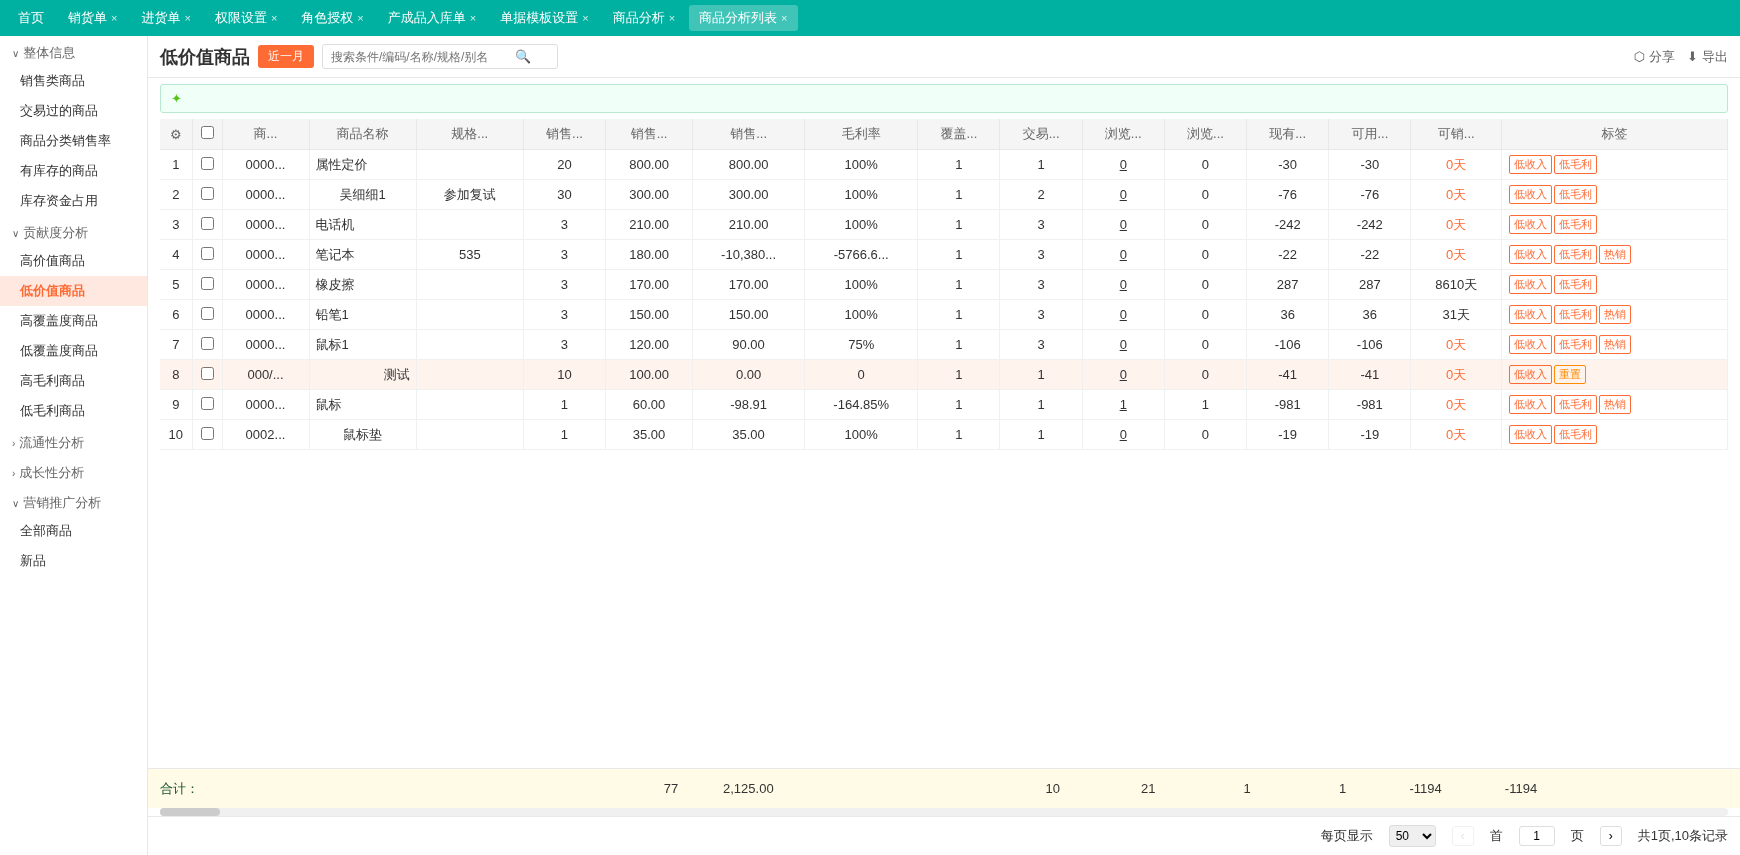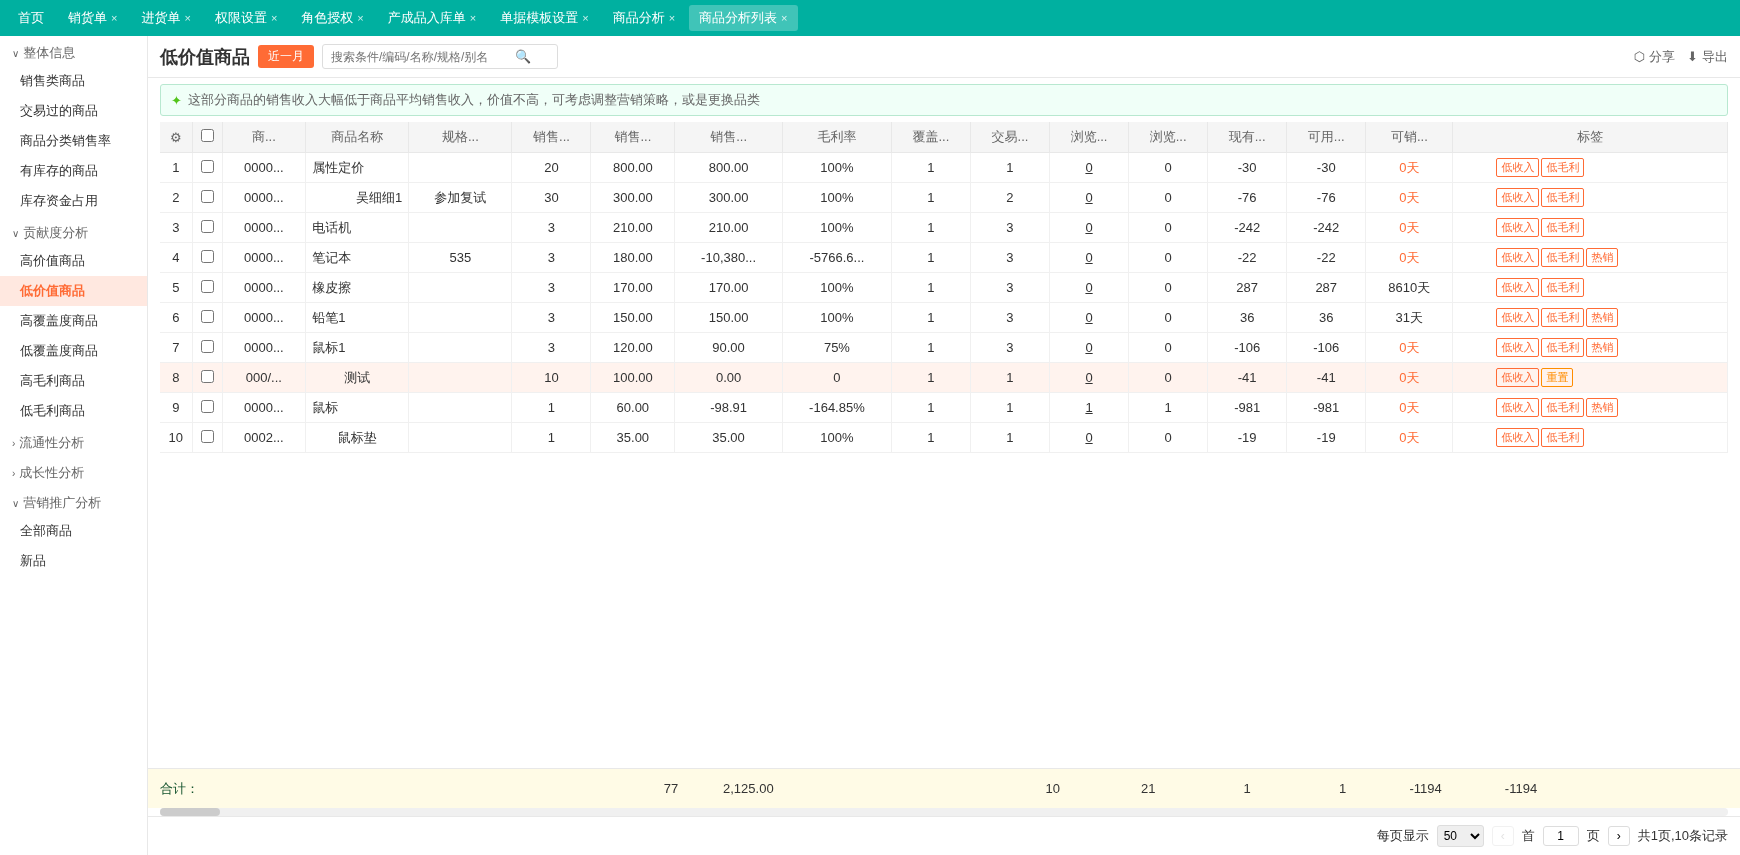--- a/index.html
+++ b/index.html
@@ -172,21 +172,21 @@
     }
     tr.highlighted td { background: #fff3ee; }
     .tag-badge {
       display: inline-block;
       border: 1px solid;
       border-radius: 2px;
       padding: 1px 4px;
       font-size: 11px;
       margin: 0 1px;
     }
-    .tag-low-income { color: #ff6b35; border-color: #ff6b35; margin-left: 37px; }
+    .tag-low-income { color: #ff6b35; border-color: #ff6b35; }
     .tag-low-profit { color: #ff6b35; border-color: #ff6b35; }
     .tag-hot { color: #ff6b35; border-color: #ff6b35; text-align: center; }
     .tag-recommend { color: #ff8c00; border-color: #ff8c00; }
     .days-zero { color: #ff6b35; }
     .link-underline { text-decoration: underline; cursor: pointer; color: #333; }
     .col-check { width: 30px; }
 
     
     .table-footer {
       background: #fffbe6;
@@ -208,21 +208,21 @@
       text-align: right;
       flex: 1;
     }
 
     
     .pagination {
       display: flex;
       align-items: center;
       justify-content: flex-end;
       padding: 8px 12px;
-      gap: 8px;
+      gap: 16px;
       border-top: 1px solid #e8e8e8;
       background: #fff;
       font-size: 13px;
       color: #333;
     }
     .page-size-select {
       border: 1px solid #ddd;
       border-radius: 3px;
       padding: 2px 2px;
       font-size: 12px;
@@ -341,21 +341,20 @@
         </div>
         <div class="action-btn">
           <span>⬇</span>
           <span>导出</span>
         </div>
       </div>
     </div>
 
     <div class="info-bar">
       <span class="info-icon">✦</span>
-      <span>这部分商品的销售收入大幅低于商品平均销售收入，价值不高，可考虑调整营销策略，或是更换品类</span>
     </div>
 
     <div class="table-container">
       <table>
         <thead>
           <tr>
             <th class="col-settings"><span class="settings-icon">⚙</span></th>
             <th class="col-check"><input type="checkbox" style=""></th>
             <th>商...</th>
             <th>商品名称</th>
@@ -391,21 +390,21 @@
     <td>0</td>
     <td>-30</td>
     <td>-30</td>
     <td class="days-zero">0天</td>
     <td style="text-align:left;"><span class="tag-badge tag-low-income">低收入</span><span class="tag-badge tag-low-profit">低毛利</span></td>
   </tr>
             <tr>
     <td>2</td>
     <td><input type="checkbox" style=""></td>
     <td>0000...</td>
-    <td style="text-align:right;margin-top:40px;">吴细细1</td>
+    <td style="text-align:center;margin-top:40px;">吴细细1</td>
     <td>参加复试</td>
     <td>30</td>
     <td>300.00</td>
     <td>300.00</td>
     <td>100%</td>
     <td>1</td>
     <td>2</td>
     <td><span class="link-underline">0</span></td>
     <td>0</td>
     <td>-76</td>
@@ -505,21 +504,21 @@
     <td>0</td>
     <td>-106</td>
     <td>-106</td>
     <td class="days-zero">0天</td>
     <td style="text-align:left;"><span class="tag-badge tag-low-income">低收入</span><span class="tag-badge tag-low-profit">低毛利</span><span class="tag-badge tag-hot">热销</span></td>
   </tr>
             <tr class="highlighted">
     <td>8</td>
     <td><input type="checkbox" style=""></td>
     <td>000/...</td>
-    <td style="text-align:center;">测试</td>
+    <td style="text-align:right;">测试</td>
     <td></td>
     <td>10</td>
     <td>100.00</td>
     <td>0.00</td>
     <td>0</td>
     <td>1</td>
     <td>1</td>
     <td><span class="link-underline">0</span></td>
     <td>0</td>
     <td>-41</td>

